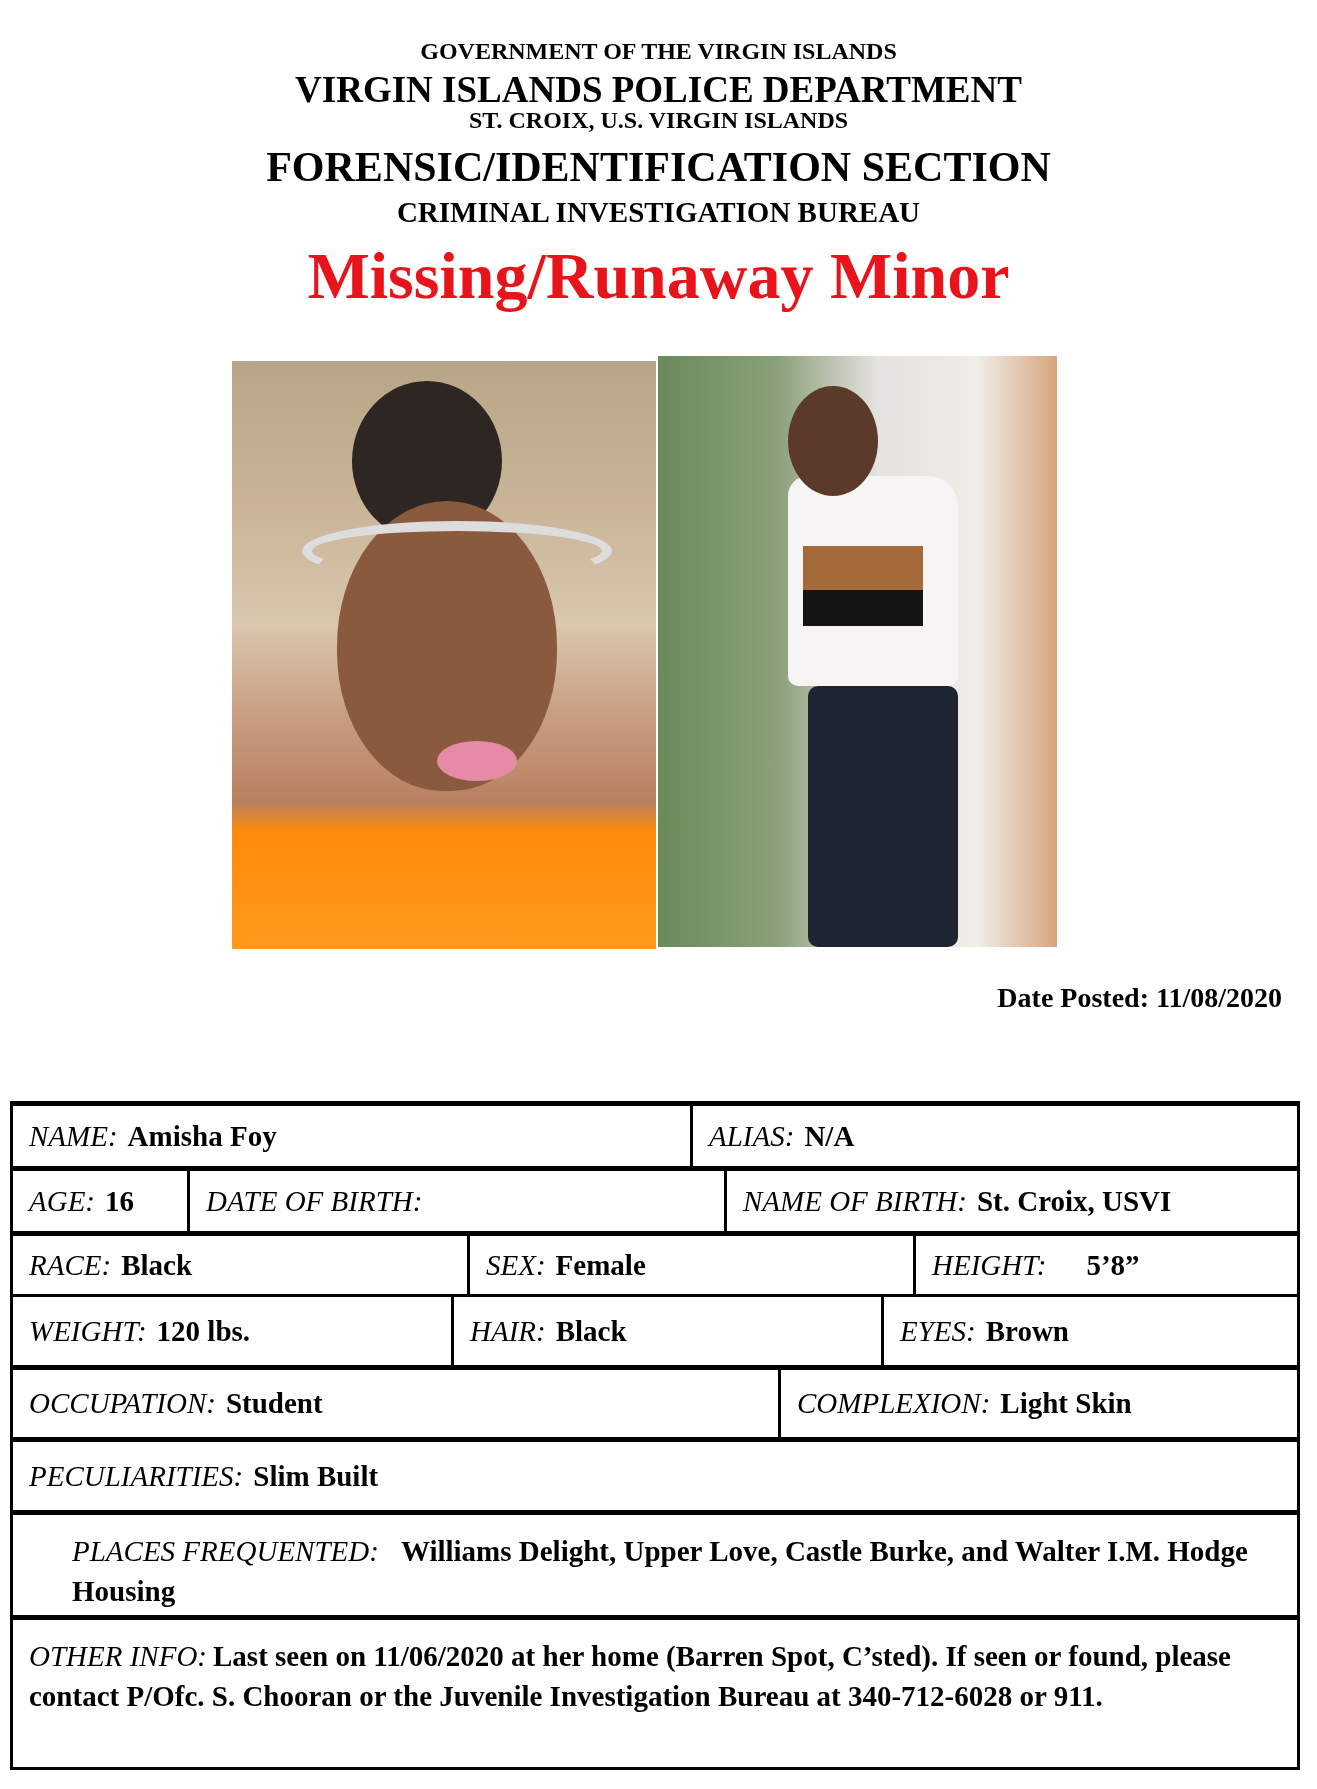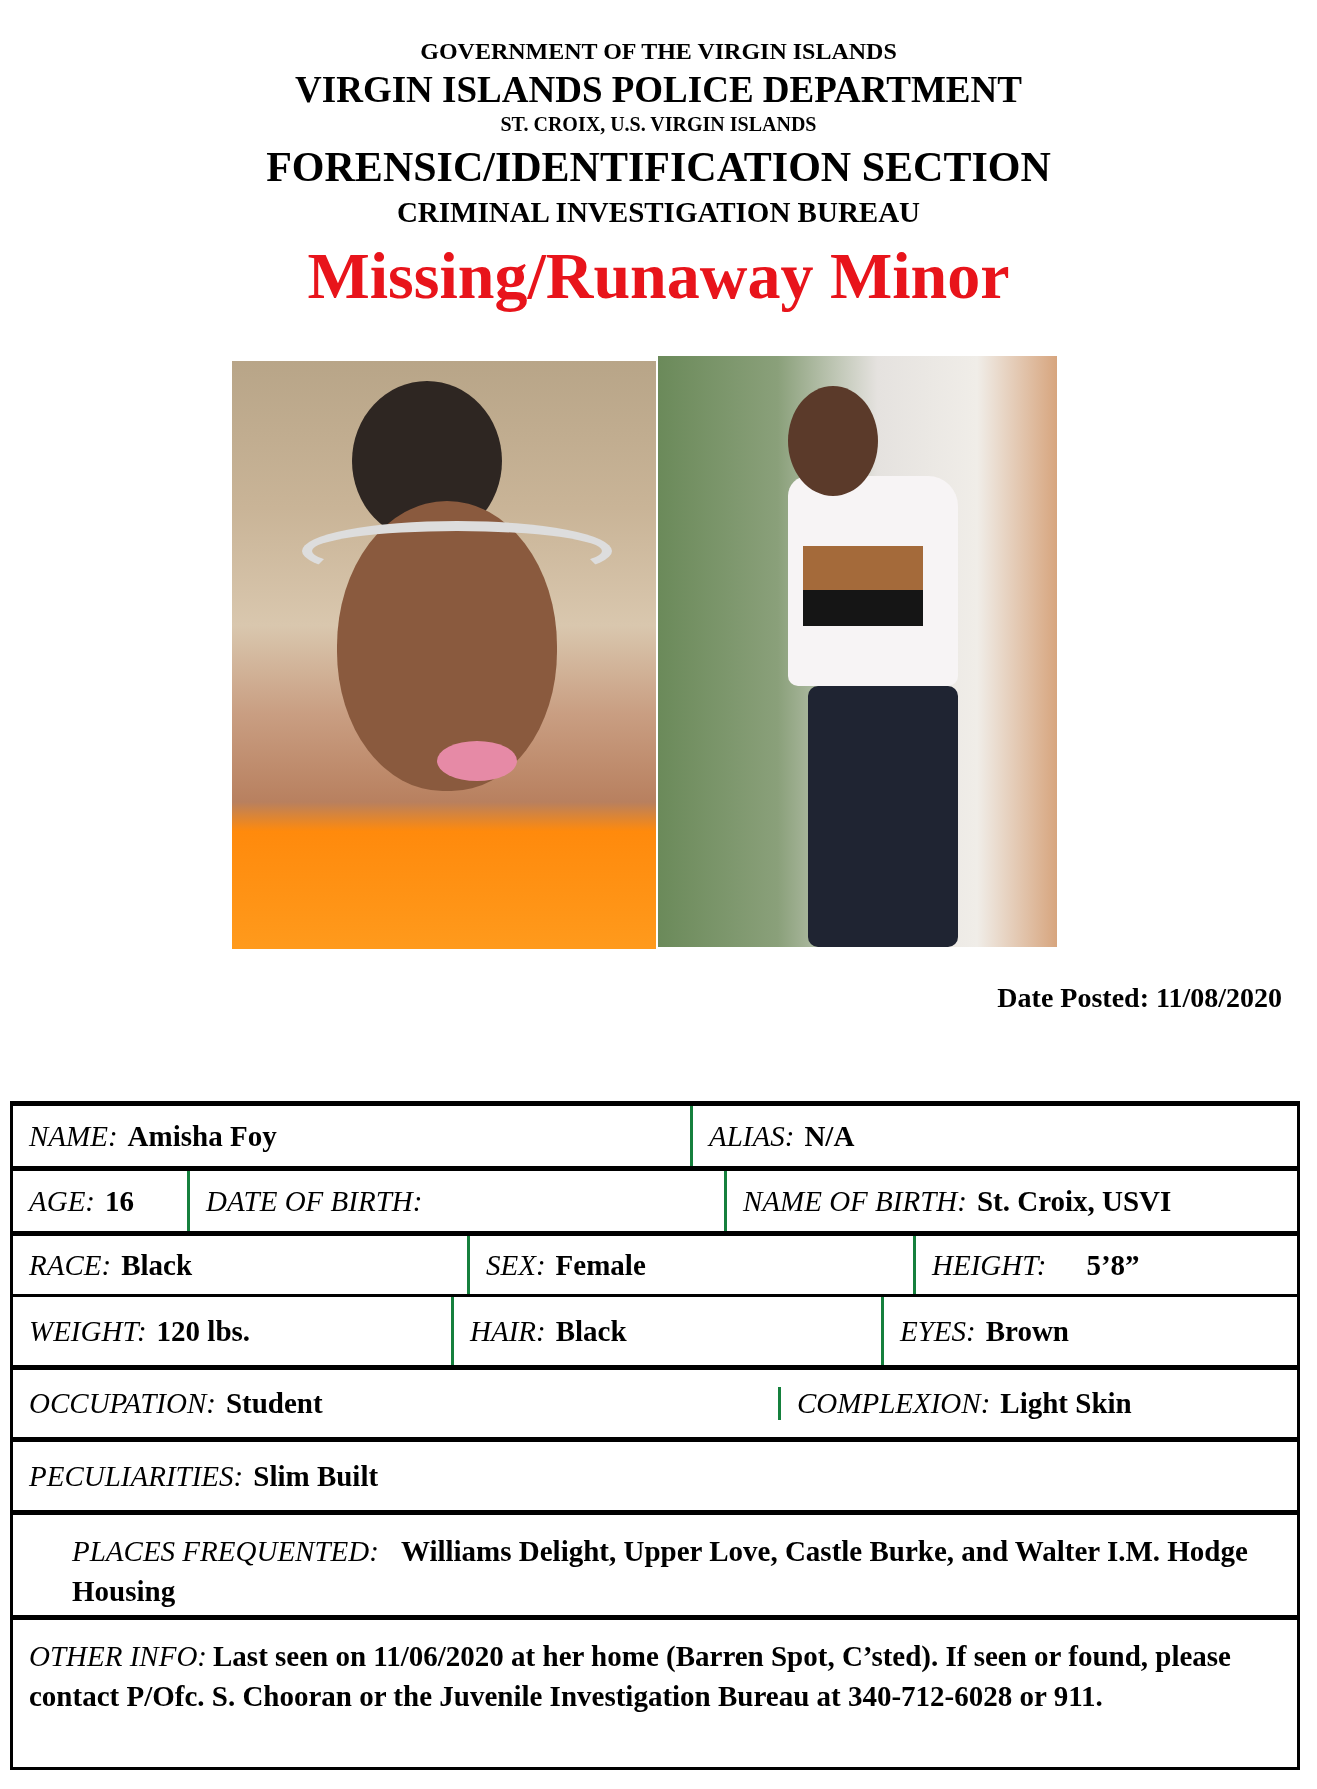--- a/index.html
+++ b/index.html
@@ -1,20 +1,20 @@
 <!DOCTYPE html>
 <html><head>
 <meta charset="utf-8">
 <style>
   html, body { margin:0; padding:0; background:#ffffff; }
   body { width:1317px; height:1789px; position:relative; overflow:hidden; font-family:"Liberation Serif", serif; color:#000; }
   .hdr { position:absolute; left:0; width:1317px; text-align:center; font-weight:bold; white-space:nowrap; }
   .h-gov { top:38px; font-size:24px; }
   .h-vipd { top:68px; font-size:37px; }
-  .h-stx { top:113px; font-size:20px; }
+  .h-stx { top:107px; font-size:24px; }
   .h-fis { top:143px; font-size:42px; }
   .h-cib { top:196px; font-size:29px; }
   .h-title { top:238px; font-size:66px; color:#e8141b; }
   .photo { position:absolute; overflow:hidden; }
   .photo1 { left:232px; top:361px; width:424px; height:588px;
     background: linear-gradient(180deg, #b8a588 0%, #c9b497 25%, #d9c7ae 45%, #c99e82 60%, #b8805f 75%, #ff8a0c 80%, #ff9a1c 100%); }
   .photo2 { left:658px; top:356px; width:399px; height:591px;
     background: linear-gradient(90deg, #6b8a5a 0%, #8aa07a 30%, #e5e2df 55%, #f0ede8 80%, #d7a57e 100%); }
   .face1 { position:absolute; left:105px; top:140px; width:220px; height:290px; border-radius:50% 50% 48% 48%; background:#8a5a3e; }
   .bun { position:absolute; left:120px; top:20px; width:150px; height:160px; border-radius:50%; background:#2e2622; }
@@ -24,25 +24,25 @@
   .head2 { position:absolute; left:40px; top:10px; width:90px; height:110px; border-radius:50%; background:#5b3a2a; }
   .shirt2 { position:absolute; left:40px; top:100px; width:170px; height:210px; background:#f7f4f5; border-radius:20px 30px 10px 10px; }
   .print2 { position:absolute; left:55px; top:170px; width:120px; height:80px; background:linear-gradient(180deg,#a46a3a 0 55%,#151515 55% 100%); }
   .jeans2 { position:absolute; left:60px; top:310px; width:150px; height:261px; background:#1f2432; border-radius:10px; }
   .date-posted { position:absolute; right:35px; top:982px; font-size:28px; font-weight:bold; white-space:nowrap; }
   .date-posted .val { text-decoration-thickness:3px; text-underline-offset:4px; }
   .table { position:absolute; left:10px; top:1101px; width:1290px; }
   .row { position:relative; border:3px solid #000; border-top-width:5px; box-sizing:border-box; display:flex; margin-top:-3px; }
   .row:first-child { margin-top:0; }
   .cell { box-sizing:border-box; padding:0 16px; font-size:29px; font-weight:bold; display:flex; align-items:center; white-space:nowrap; }
-  .cell + .cell { border-left:3px solid #15803d; }
+  .cell + .cell { border-left:3px solid #000000; }
   .cell .lbl { font-style:italic; font-weight:normal; margin-right:10px; }
   .wrapcell { white-space:normal; align-items:flex-start; padding-top:16px; line-height:40px; }
   .r1 { height:68px; } .r2 { height:68px; } .r3 { height:66px;gap:16px; } .r4 { height:74px; }
-  .r5 { height:75px;align-items:center; } .r6 { height:76px; } .r7 { height:108px;padding-left:43px; } .r8 { height:155px; }
+  .r5 { height:75px; } .r6 { height:76px; } .r7 { height:108px;padding-left:43px; } .r8 { height:155px; }
   .r4 { border-top-width:3px; }
 </style>
 </head>
 <body>
 
 <div class="hdr h-gov">GOVERNMENT OF THE VIRGIN ISLANDS</div>
 <div class="hdr h-vipd">VIRGIN ISLANDS POLICE DEPARTMENT</div>
 <div class="hdr h-stx">ST. CROIX, U.S. VIRGIN ISLANDS</div>
 <div class="hdr h-fis">FORENSIC/IDENTIFICATION SECTION</div>
 <div class="hdr h-cib">CRIMINAL INVESTIGATION BUREAU</div>

